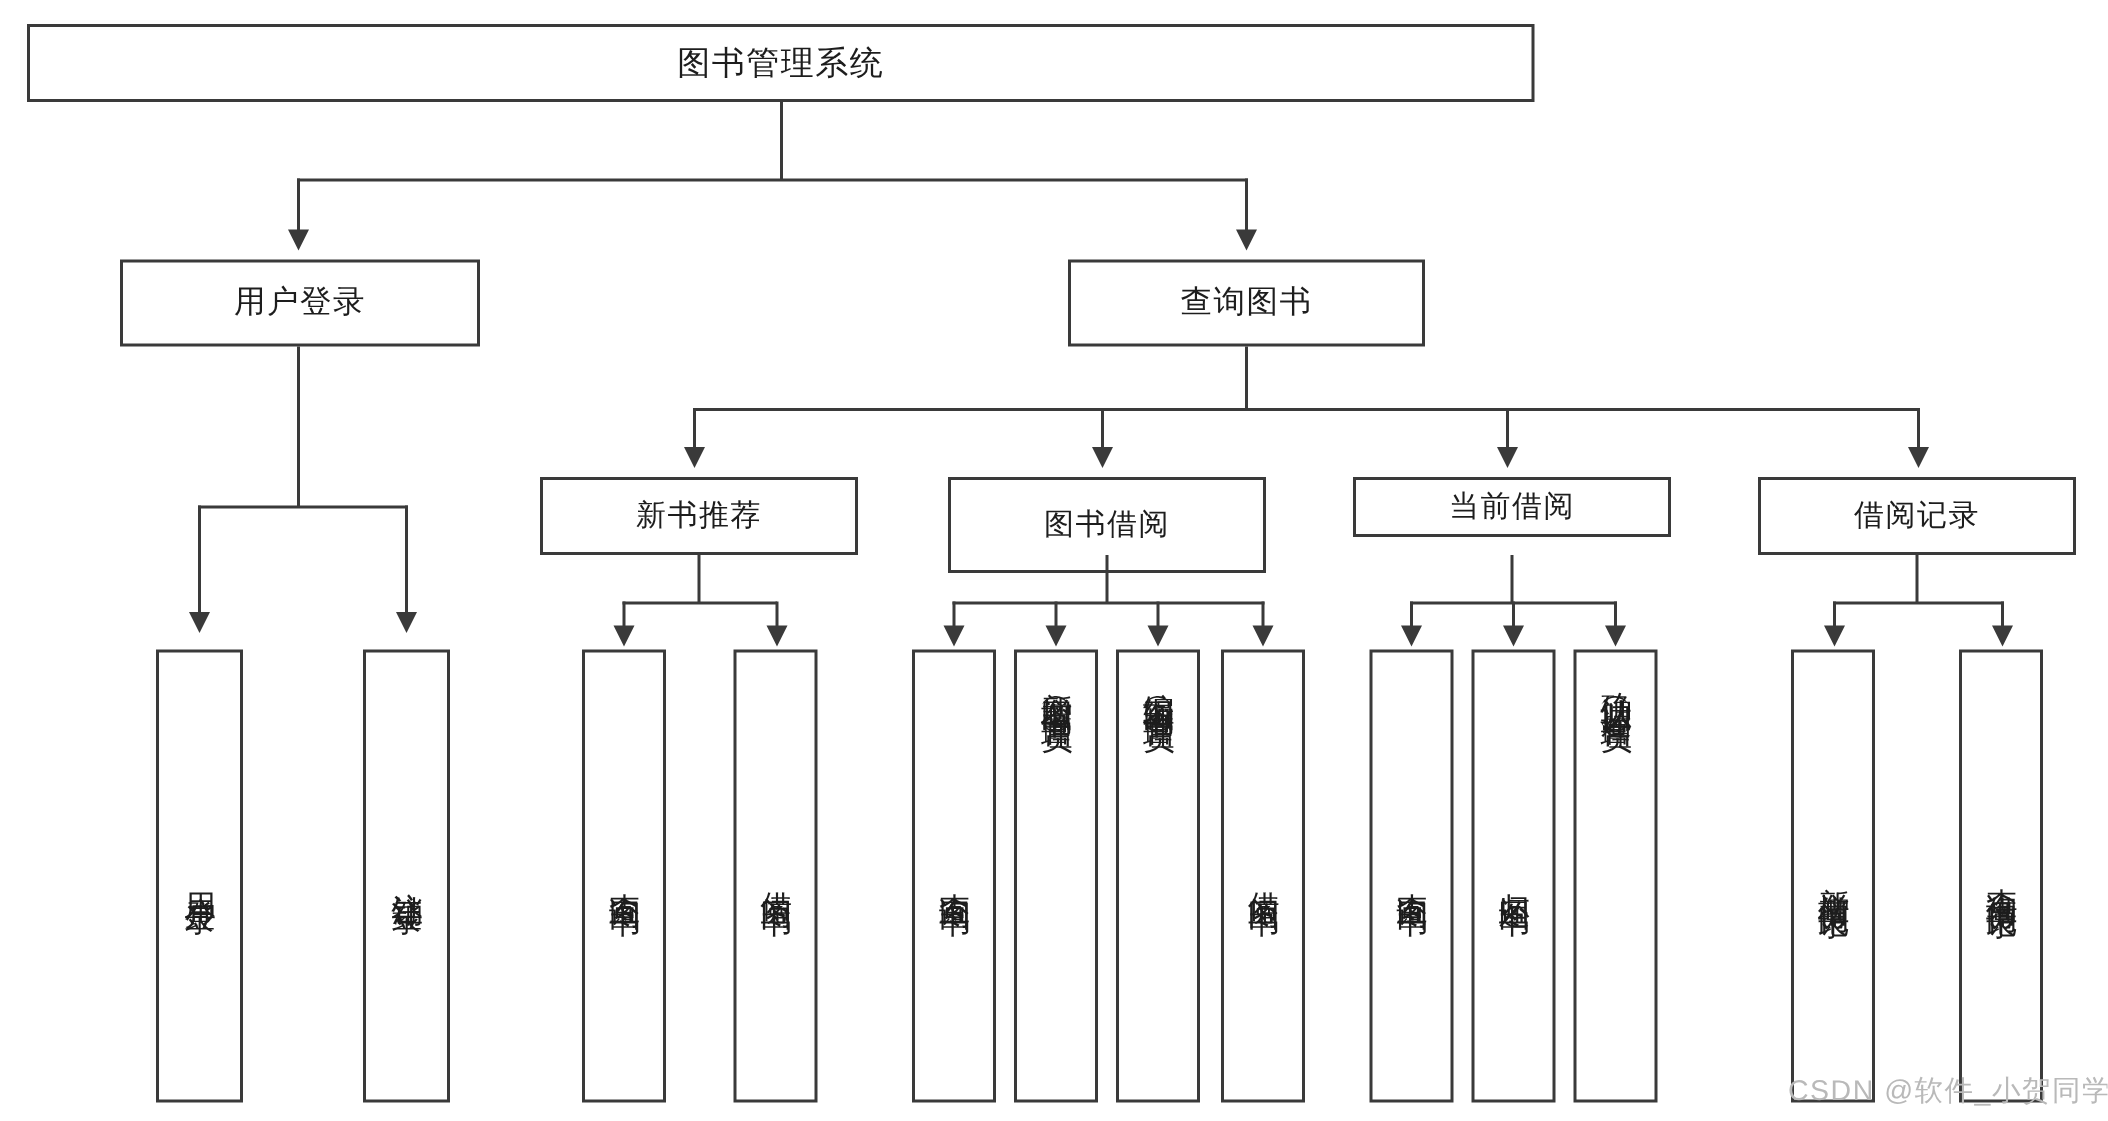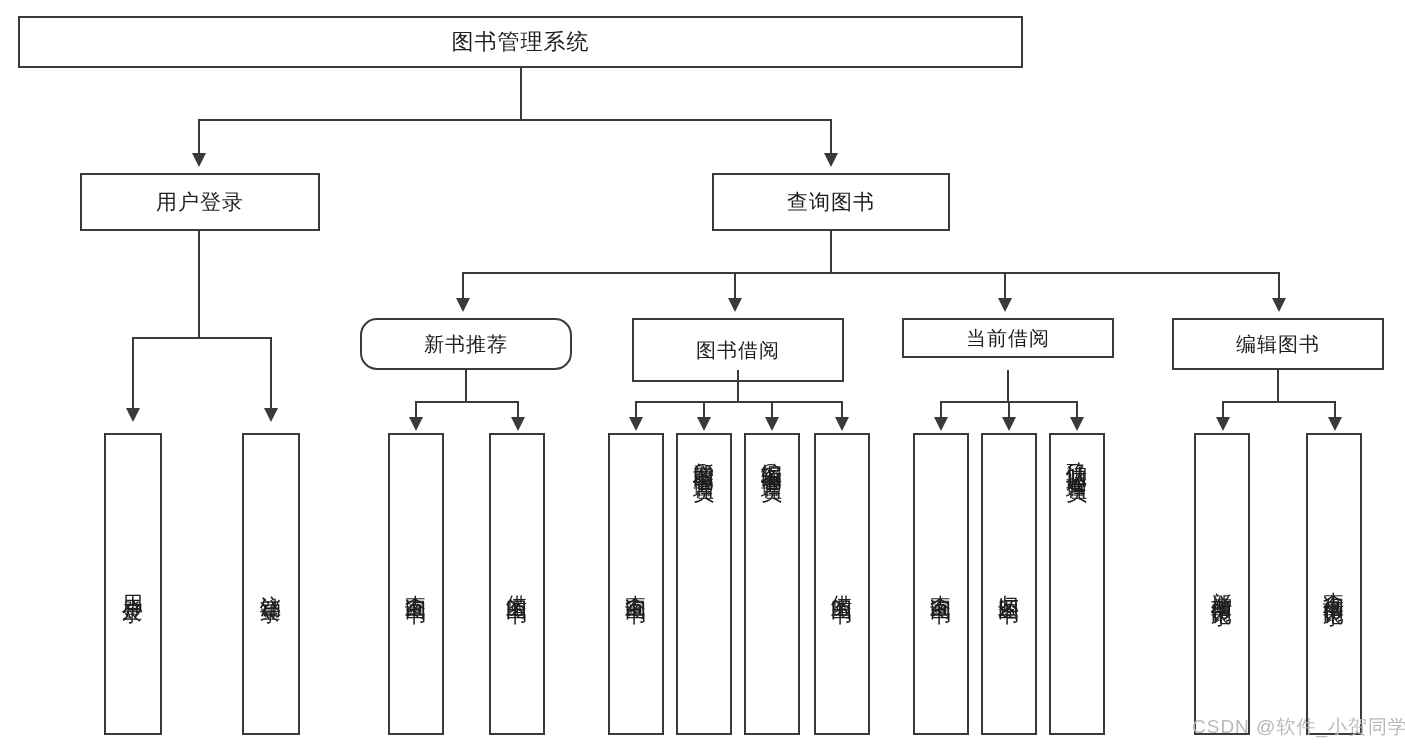--- a/index.html
+++ b/index.html
@@ -108,31 +108,31 @@
 
   <div class="ln lnv" style="left:462px;top:272px;width:2px;height:28px;"></div>
   <div class="arrow" style="left:456px;top:298px;"></div>
   <div class="ln lnv" style="left:734px;top:272px;width:2px;height:28px;"></div>
   <div class="arrow" style="left:728px;top:298px;"></div>
   <div class="ln lnv" style="left:1004px;top:272px;width:2px;height:28px;"></div>
   <div class="arrow" style="left:998px;top:298px;"></div>
   <div class="ln lnv" style="left:1278px;top:272px;width:2px;height:28px;"></div>
   <div class="arrow" style="left:1272px;top:298px;"></div>
 
-  <div class="node lvl3" style="left:360px;top:318px;width:212px;height:52px;border-radius:17px;">
+  <div class="node lvl3" style="left:360px;top:318px;width:212px;height:52px;">
     <span>新书推荐</span>
   </div>
   <div class="node lvl3" style="left:632px;top:318px;width:212px;height:64px;">
     <span>图书借阅</span>
   </div>
   <div class="node lvl3" style="left:902px;top:318px;width:212px;height:40px;">
     <span>当前借阅</span>
   </div>
   <div class="node lvl3" style="left:1172px;top:318px;width:212px;height:52px;">
-    <span>编辑图书</span>
+    <span>借阅记录</span>
   </div>
 
   <div class="ln lnv" style="left:465px;top:370px;width:2px;height:32px;"></div>
   <div class="ln lnh" style="left:415px;top:401px;width:103px;height:2px;"></div>
   <div class="ln lnv" style="left:415px;top:401px;width:2px;height:18px;"></div>
   <div class="arrow" style="left:409px;top:417px;"></div>
   <div class="ln lnv" style="left:517px;top:401px;width:2px;height:18px;"></div>
   <div class="arrow" style="left:511px;top:417px;"></div>
 
   <div class="ln lnv" style="left:737px;top:370px;width:2px;height:32px;"></div>

